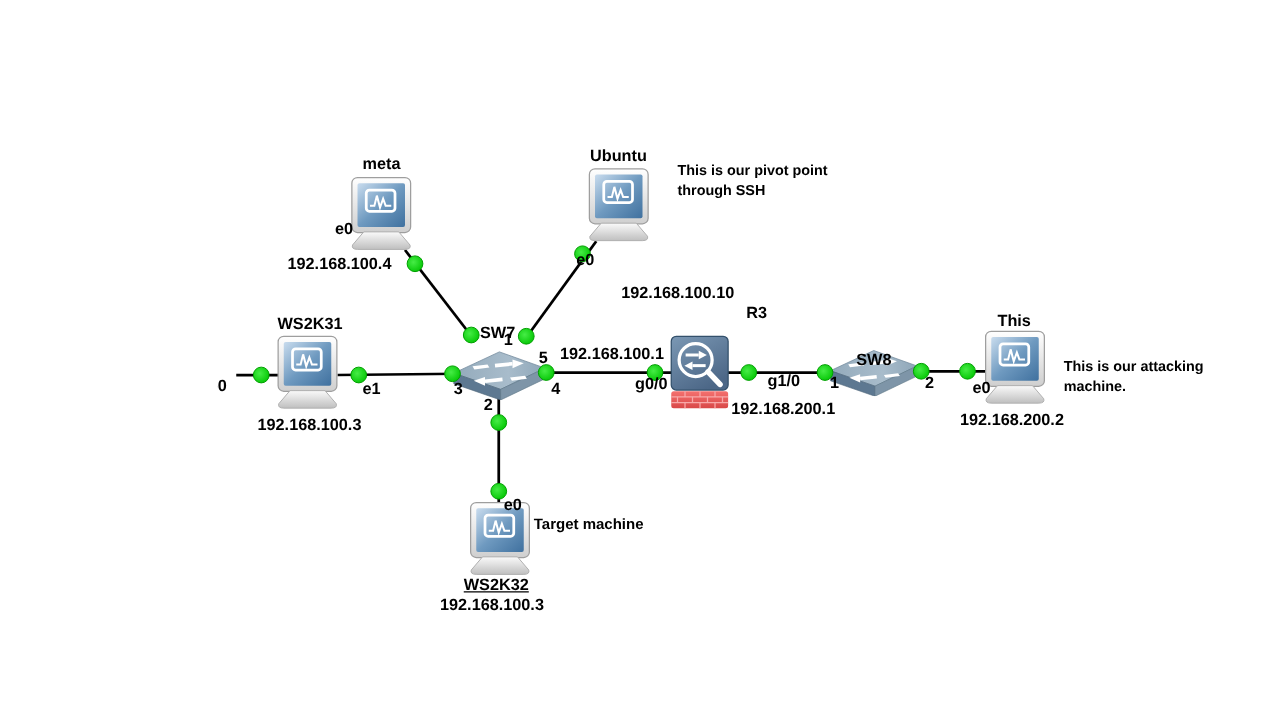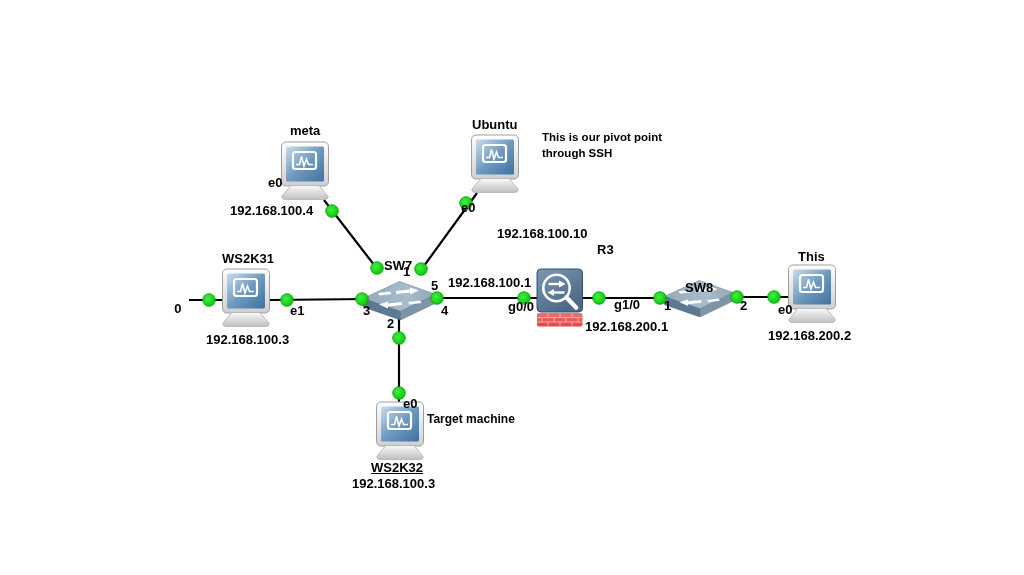--- a/index.html
+++ b/index.html
@@ -212,15 +212,19 @@
   <div class="lbl" style="left:206px; top:333px;">192.168.100.3</div>
   <div class="lbl" style="left:352px; top:477px;">192.168.100.3</div>
   <div class="lbl" style="left:768px; top:329px;">192.168.200.2</div>
   <div class="lbl" style="left:448px; top:276px;">192.168.100.1</div>
   <div class="lbl" style="left:585px; top:320px;">192.168.200.1</div>
 
   <div class="ann" style="left:542px; top:130px;">
     <div>This is our pivot point</div>
     <div>through SSH</div>
   </div>
+  <div class="ann" style="left:851px; top:287px;">
+    <div>This is our attacking</div>
+    <div>machine.</div>
+  </div>
   <div class="ann mid" style="left:427px; top:412px;">Target machine</div>
 
 </div>
 
 </body></html>

